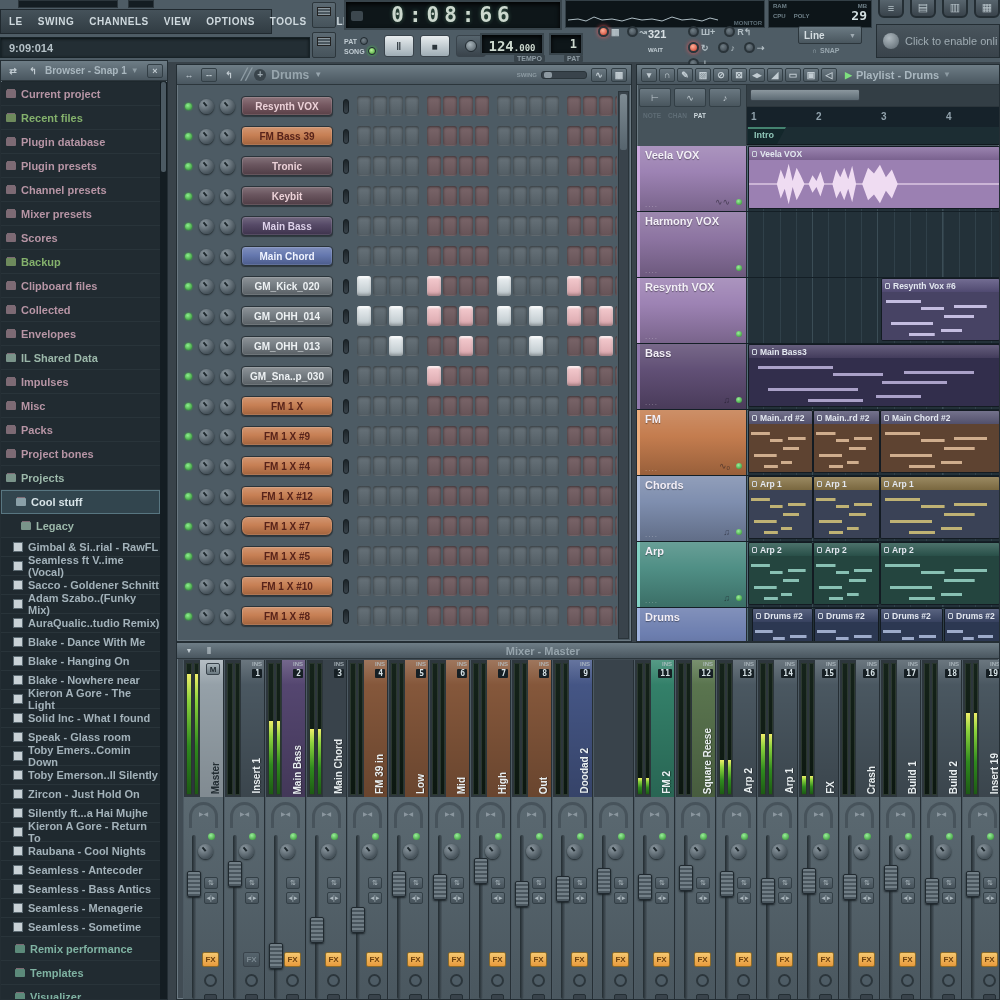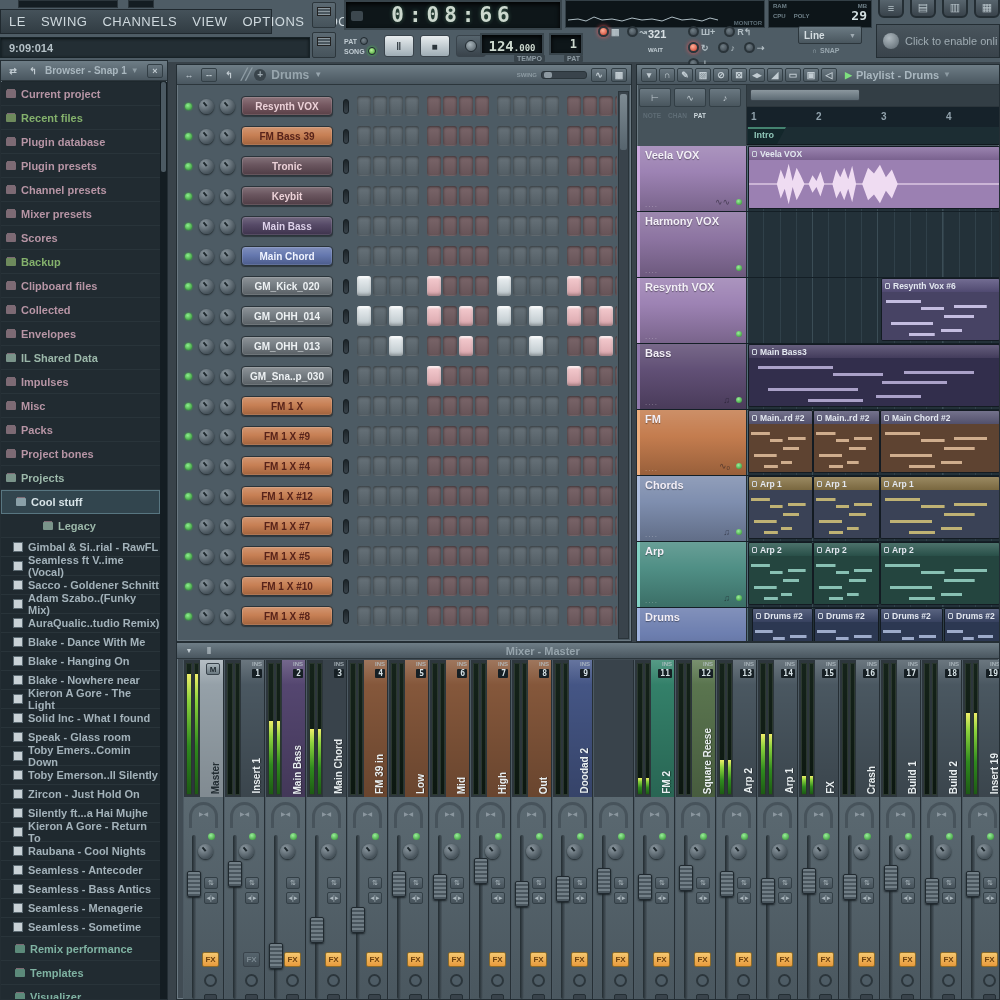--- a/index.html
+++ b/index.html
@@ -6,21 +6,21 @@
 html,body{width:1000px;height:1000px;overflow:hidden}
 body{position:relative;background:#39434a;font-family:"Liberation Sans",sans-serif;-webkit-font-smoothing:antialiased}
 .win{position:absolute;background:#55636c;border:1px solid #242e34;box-shadow:inset 0 0 0 1px #6b7982}
 .tbar{height:20px;background:linear-gradient(#6e7d86,#4a5760);display:flex;align-items:center;gap:4px;padding:0 4px;color:#a9b7bf;font-size:11px;font-weight:bold;border-bottom:1px solid #2c363c}
 .tico{display:inline-flex;align-items:center;justify-content:center;width:16px;height:14px;font-size:9px;color:#c2ccd2;background:linear-gradient(#6a7881,#4b5860);border:1px solid #333f46;border-radius:2px}
 .flat{background:none;border:none}
 
 #top{position:absolute;left:0;top:0;width:1000px;height:62px;background:#4e5c65}
 #top .remn{position:absolute;background:#141d22;border:1px solid #2c363c}
 .menubar{position:absolute;left:0;top:9px;width:272px;height:25px;background:linear-gradient(#45525a,#313c43);border:1px solid #20292f;display:flex;align-items:center;gap:15px;padding:0 8px;}
-.menubar span{color:#cfd9de;font-size:13px;font-weight:normal;letter-spacing:.5px}
+.menubar span{color:#cfd9de;font-size:10px;font-weight:bold;letter-spacing:.5px}
 .hintbar{position:absolute;left:0;top:37px;width:310px;height:21px;background:#232e34;border:1px solid #172227;box-shadow:inset 0 1px 3px #0a1114;color:#b6c2c8;font-size:11px;font-weight:bold;display:flex;align-items:center;padding:0 8px}
 .mslider{position:absolute;width:24px;height:26px;background:linear-gradient(#5c6a73,#46535b);border:1px solid #2c363c;border-radius:2px}
 .mslider i{display:block;margin:4px auto;width:14px;height:9px;background:repeating-linear-gradient(#8b979e 0 1px,#4a565e 1px 3px);border:1px solid #222}
 .lcd{background:#0e1619;border:2px solid #38444b;box-shadow:inset 0 2px 5px #000;color:#ccd8ce;font-family:"DejaVu Sans Mono",monospace;font-weight:bold}
 #timelcd{position:absolute;left:344px;top:0;width:218px;height:30px;display:flex;align-items:center;justify-content:center;font-size:21px;letter-spacing:5px;text-shadow:0 0 4px rgba(160,255,190,.3)}
 #timelcd .chip{position:absolute;left:5px;top:9px;width:12px;height:10px;background:#3c474e;border-radius:2px;font-size:6px;color:#98a4ab;display:flex;align-items:center;justify-content:center;letter-spacing:0}
 .osc{position:absolute;left:565px;top:0;width:200px;height:28px;background:#0d1519;border:1px solid #333f46}
 .osc svg{position:absolute;left:2px;bottom:2px}
 .osc .mon{position:absolute;right:2px;bottom:1px;font-size:6px;color:#5c6d76;font-weight:bold}
 .cpu{position:absolute;left:768px;top:0;width:104px;height:28px;background:#0d1519;border:1px solid #333f46;color:#6f8089;font-size:6px;font-weight:bold}
@@ -58,21 +58,21 @@
 #browser .tbar{height:20px;font-size:10px}
 #browser .tbar .x{margin-left:auto}
 .blist{position:absolute;top:21px;left:0;right:7px;bottom:0;overflow:hidden}
 .bitem{display:flex;align-items:center;gap:5px;padding-left:5px;border-bottom:1px solid #29343a;font-size:11px;font-weight:bold;height:24px;color:#b795a5;background:#212b31}
 .bitem .bic{flex:0 0 10px;width:10px;height:8px;background:#7d6a74;border-radius:1px;box-shadow:0 -2px 0 -1px #7d6a74}
 .bitem.green{color:#84b16c}.bitem.green .bic{background:#6e8a5c}
 .bitem.pale{color:#9cb8aa}.bitem.pale .bic{background:#7a948a}
 .bitem.teal{color:#7fb2a2;padding-left:14px}.bitem.teal .bic{background:#5c8a7a}
 .bitem.sel{color:#d8e4e8;padding-left:14px;background:#32454e;border:1px solid #587681;height:24px}
 .bitem.sel .bic{background:#8aa0a8}
-.bitem.legacy{color:#9cb8aa;padding-left:42px}.bitem.legacy .bic{background:#7a948a}
+.bitem.legacy{color:#9cb8aa;padding-left:20px}.bitem.legacy .bic{background:#7a948a}
 .bitem.file{height:19px;color:#a3b2ba;font-weight:bold;padding-left:12px;background:#1f292f}
 .bitem.file .bic{width:8px;height:10px;background:#c9d2d7;border-radius:0;box-shadow:none;border:1px solid #5c6a72}
 .bscroll{position:absolute;right:0;top:21px;bottom:0;width:7px;background:#141d22}
 .bscroll i{position:absolute;top:0;left:1px;width:5px;height:90px;background:#4c5a63;border-radius:2px}
 
 #rack{left:176px;top:64px;width:456px;height:578px;background:#4d5b64}
 #rack .title-mid{color:#98a6ae;font-size:12px;font-weight:bold;display:flex;align-items:center;gap:5px}
 .plus{width:12px;height:12px;border-radius:50%;background:#39444b;color:#9fabb2;font-size:10px;display:flex;align-items:center;justify-content:center}
 .swing{margin-left:auto;display:flex;align-items:center;gap:4px}
 .swing .lab{font-size:6px;color:#8d9ba3;font-weight:bold}
@@ -938,21 +938,21 @@
           <span class="step"></span>
           <span class="step"></span>
           <span class="step"></span>
         </div>
       </div>
 
       <div class="chrow">
         <span class="cled"></span>
         <span class="knob"></span>
         <span class="knob"></span>
-        <button class="chbtn" style="--c: #c4784a; color: rgb(88, 35, 26);">FM 1 X #7</button>
+        <button class="chbtn" style="--c: #c4784a; color: rgb(88, 35, 26); border-radius: 7px;">FM 1 X #7</button>
         <span class="mpill"></span>
         <div class="steps">
 
         <span class="step"></span>
           <span class="step"></span>
           <span class="step"></span>
           <span class="step"></span>
           <span class="step"></span>
           <span class="step"></span>
           <span class="step"></span>

